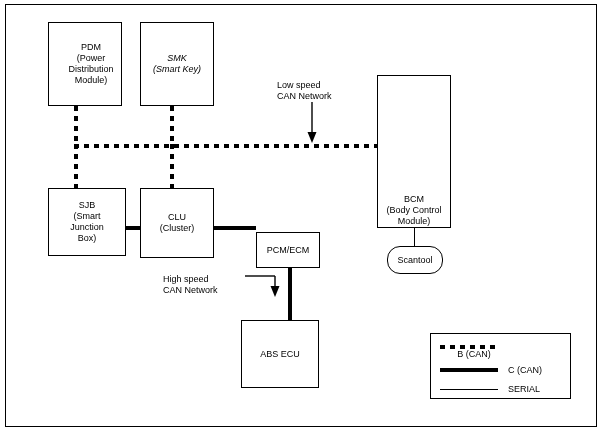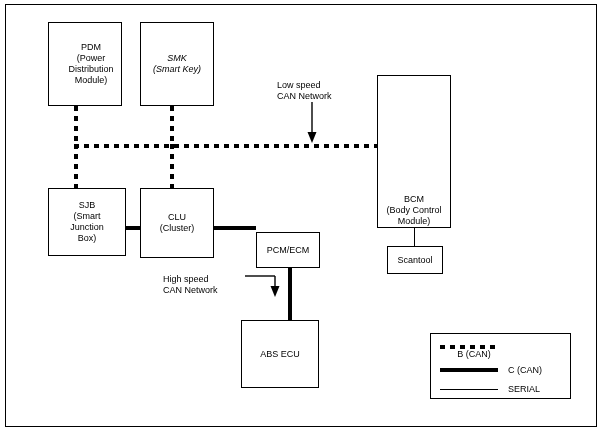--- a/index.html
+++ b/index.html
@@ -184,21 +184,21 @@
 
   <div class="node" style="left:140px; top:188px; width:74px; height:70px;">
     <span class="label">CLU
 (Cluster)</span>
   </div>
 
   <div class="node" style="left:256px; top:196px; width:64px; height:36px;margin-top:36px;">
     <span class="label">PCM/ECM</span>
   </div>
 
-  <div class="node" style="left:387px; top:246px; width:56px; height:28px;">
+  <div class="node" style="left:387px; top:246px; width:56px; height:28px;border-radius:13px;">
     <span class="label">Scantool</span>
   </div>
 
   <div class="node" style="left:241px; top:320px; width:78px; height:68px;">
     <span class="label">ABS ECU</span>
   </div>
 
   <div class="legend" style="left:430px; top:333px; width:141px; height:66px;">
 
     <div class="legend-row" style="left:9px; top:11px;flex-direction:column;">

